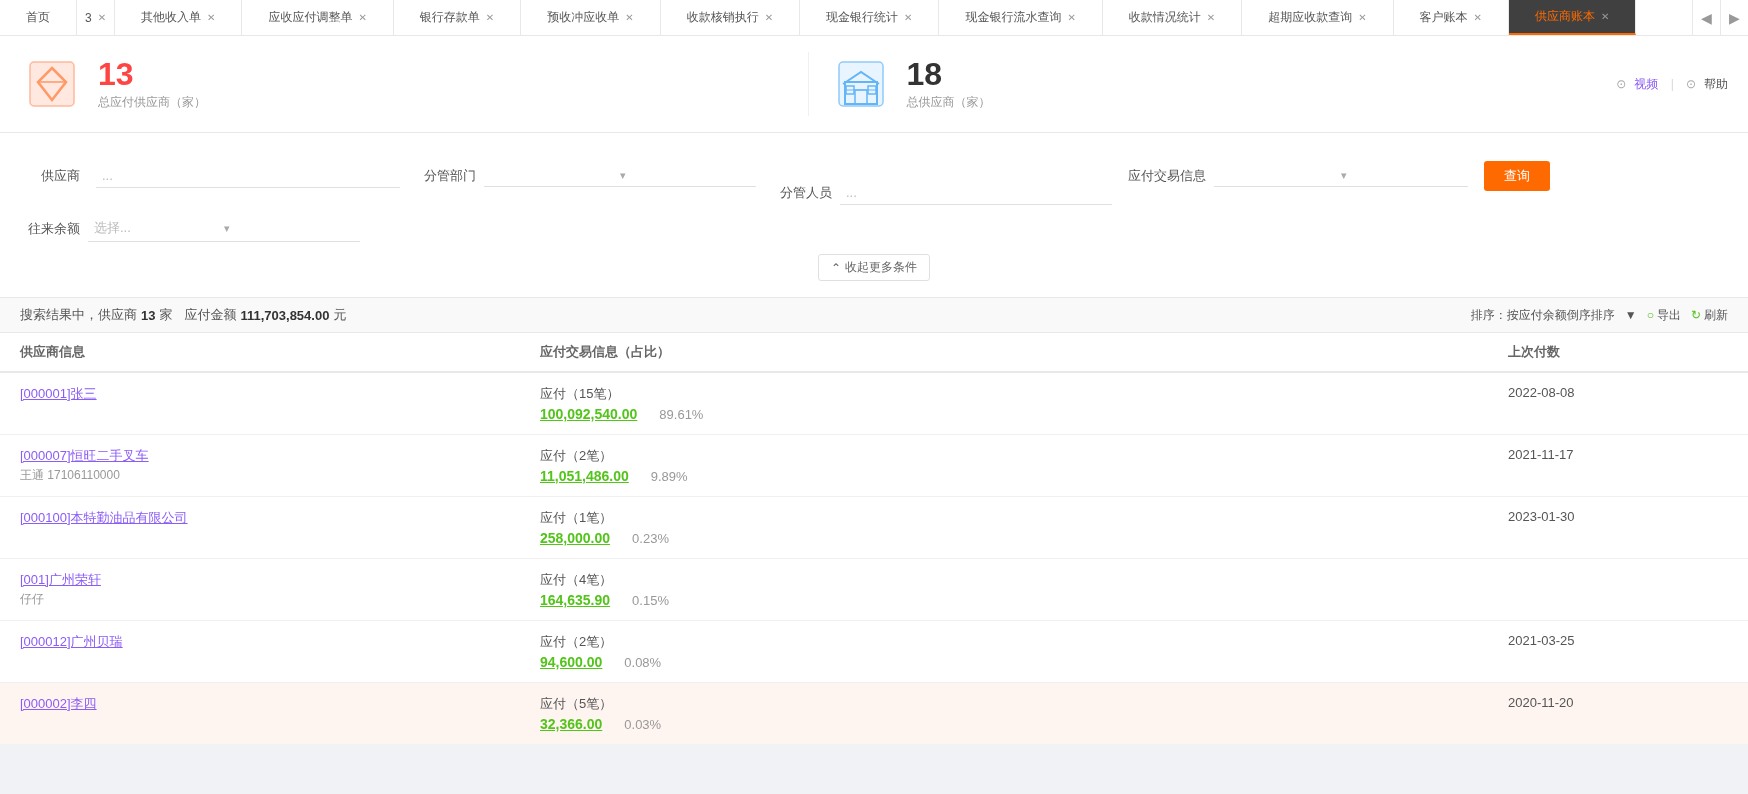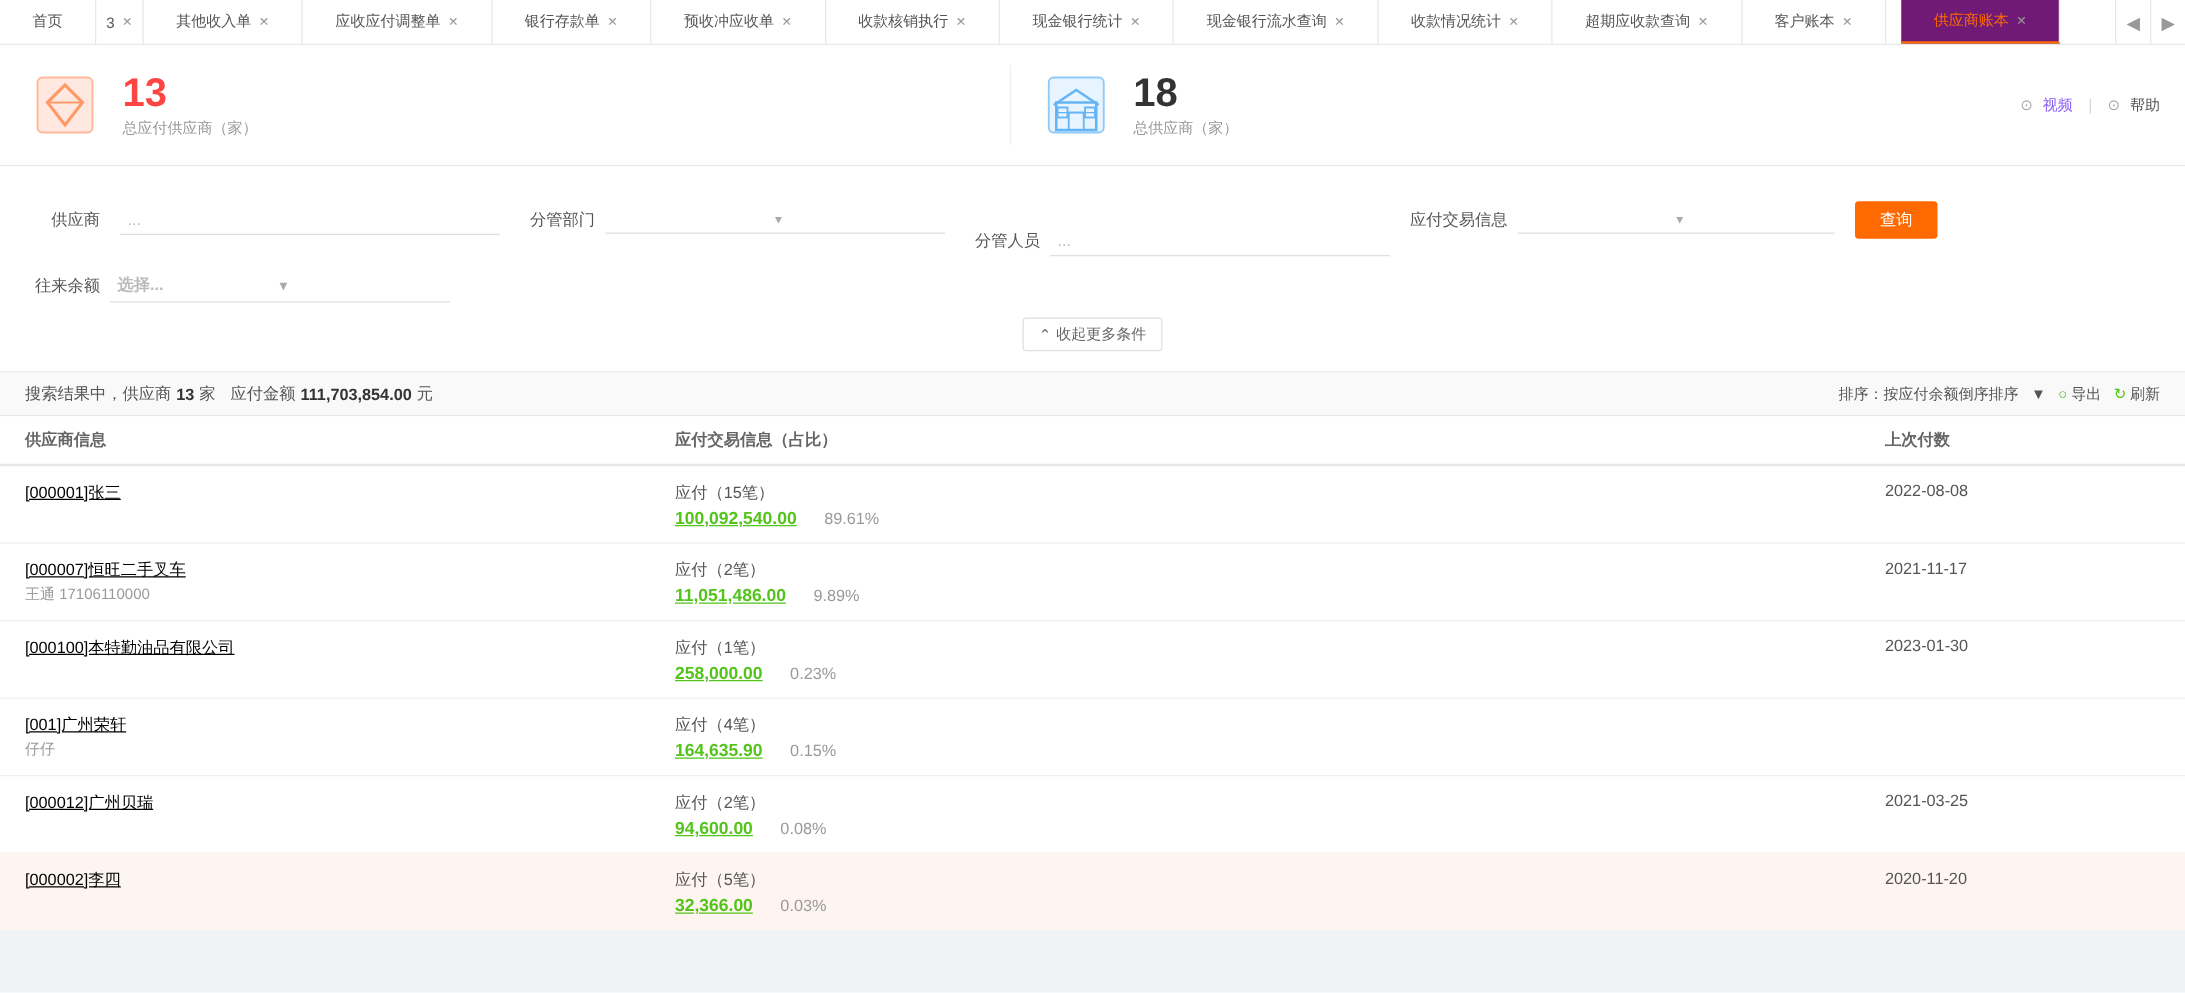--- a/index.html
+++ b/index.html
@@ -1,21 +1,21 @@
 <!DOCTYPE html>
 <html><head>
   <meta charset="utf-8">
   <style>
     * { margin: 0; padding: 0; box-sizing: border-box; }
     body { font-family: "Microsoft YaHei", "PingFang SC", sans-serif; font-size: 13px; background: #f0f2f5; color: #333; width: 1748px; min-height: 794px; overflow-x: hidden; }
 
     
     .top-nav { display: flex; align-items: center; background: #fff; border-bottom: 1px solid #e8e8e8; height: 36px; padding: 0; overflow: hidden; }
     .nav-tab { display: flex; align-items: center; padding: 0 26px; height: 100%; font-size: 12px; color: #555; border-right: 1px solid #e8e8e8; cursor: pointer; white-space: nowrap; position: relative; }
-    .nav-tab.active { color: #ff6a00; background: #701a75; border-bottom: 2px solid #ff6a00; margin-left: 12px; }
+    .nav-tab.active { color: #ff6a00; background: #404040; border-bottom: 2px solid #ff6a00; }
     .nav-tab .close-x { margin-left: 6px; color: #999; font-size: 10px; cursor: pointer; }
     .nav-arrows { display: flex; margin-left: auto; }
     .nav-arrow-btn { width: 28px; height: 36px; display: flex; align-items: center; justify-content: center; border-left: 1px solid #e8e8e8; cursor: pointer; color: #999; font-size: 14px; }
 
     
     .summary-section { display: flex; background: #fff; padding: 16px 20px; border-bottom: 1px solid #e8e8e8; align-items: center; gap: 0; }
     .summary-card { display: flex; align-items: center; gap: 14px; flex: 1; padding-right: 20px; border-right: 1px solid #f0f0f0; margin-right: 20px; }
     .summary-card:last-of-type { border-right: none; }
     .card-icon { width: 64px; height: 64px; display: flex; align-items: center; justify-content: center; }
     .card-icon svg { width: 60px; height: 60px; }
@@ -45,21 +45,21 @@
     .result-actions { margin-left: auto; display: flex; align-items: center; gap: 10px; font-size: 12px; color: #555; }
     .result-actions .sort-label { cursor: pointer; }
     .result-actions .action-btn { display: flex; align-items: center; gap: 3px; cursor: pointer; }
 
     
     .table-section { background: #fff; }
     .table-header { display: grid; grid-template-columns: 520px 1fr 220px; padding: 10px 20px; border-bottom: 2px solid #e8e8e8; font-size: 13px; color: #666; font-weight: 600; }
     .table-row { display: grid; grid-template-columns: 520px 1fr 220px; padding: 12px 20px; border-bottom: 1px solid #f0f0f0; align-items: start; }
     .table-row:last-child { border-bottom: none; }
     .table-row.highlighted { background: #fff5f0; }
-    .supplier-link { color: #000000; text-decoration: underline; cursor: pointer; font-size: 13px; }
+    .supplier-link { color: #8b5cf6; text-decoration: underline; cursor: pointer; font-size: 13px; }
     .supplier-sub { font-size: 12px; color: #999; margin-top: 2px; }
     .transaction-info .trans-label { font-size: 13px; color: #555; margin-bottom: 3px; }
     .transaction-info .trans-amount { font-size: 14px; color: #52c41a; font-weight: bold; cursor: pointer; text-decoration: underline; }
     .transaction-info .trans-percent { font-size: 13px; color: #999; margin-left: 12px; }
     .last-payment { font-size: 13px; color: #555; }
   </style>
 </head>
 <body>
 
 <div class="top-nav">
@@ -194,21 +194,21 @@
         <span class="chevron">▾</span>
       </div>
     </div>
 
     <button class="query-btn">查询</button>
   </div>
   <div class="filter-row">
 
     <div class="filter-item" style="max-width:340px;">
       <span class="filter-label">往来余额</span>
-      <div class="filter-select-wrap" style="flex:1;font-weight:bold;">
+      <div class="filter-select-wrap" style="flex:1;">
         <span>选择...</span>
         <span class="chevron">▾</span>
       </div>
     </div>
   </div>
 
   <div class="collapse-row">
     <div class="collapse-btn">
       <span>⌃</span>
       <span>收起更多条件</span>

